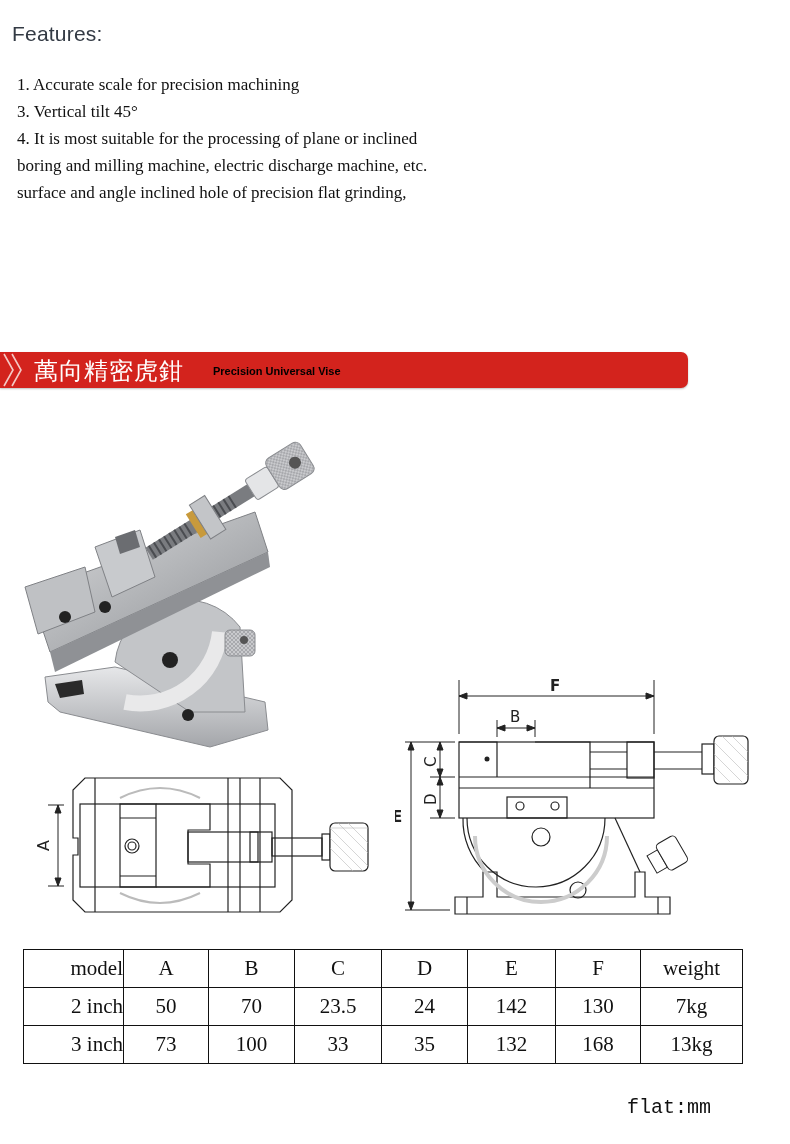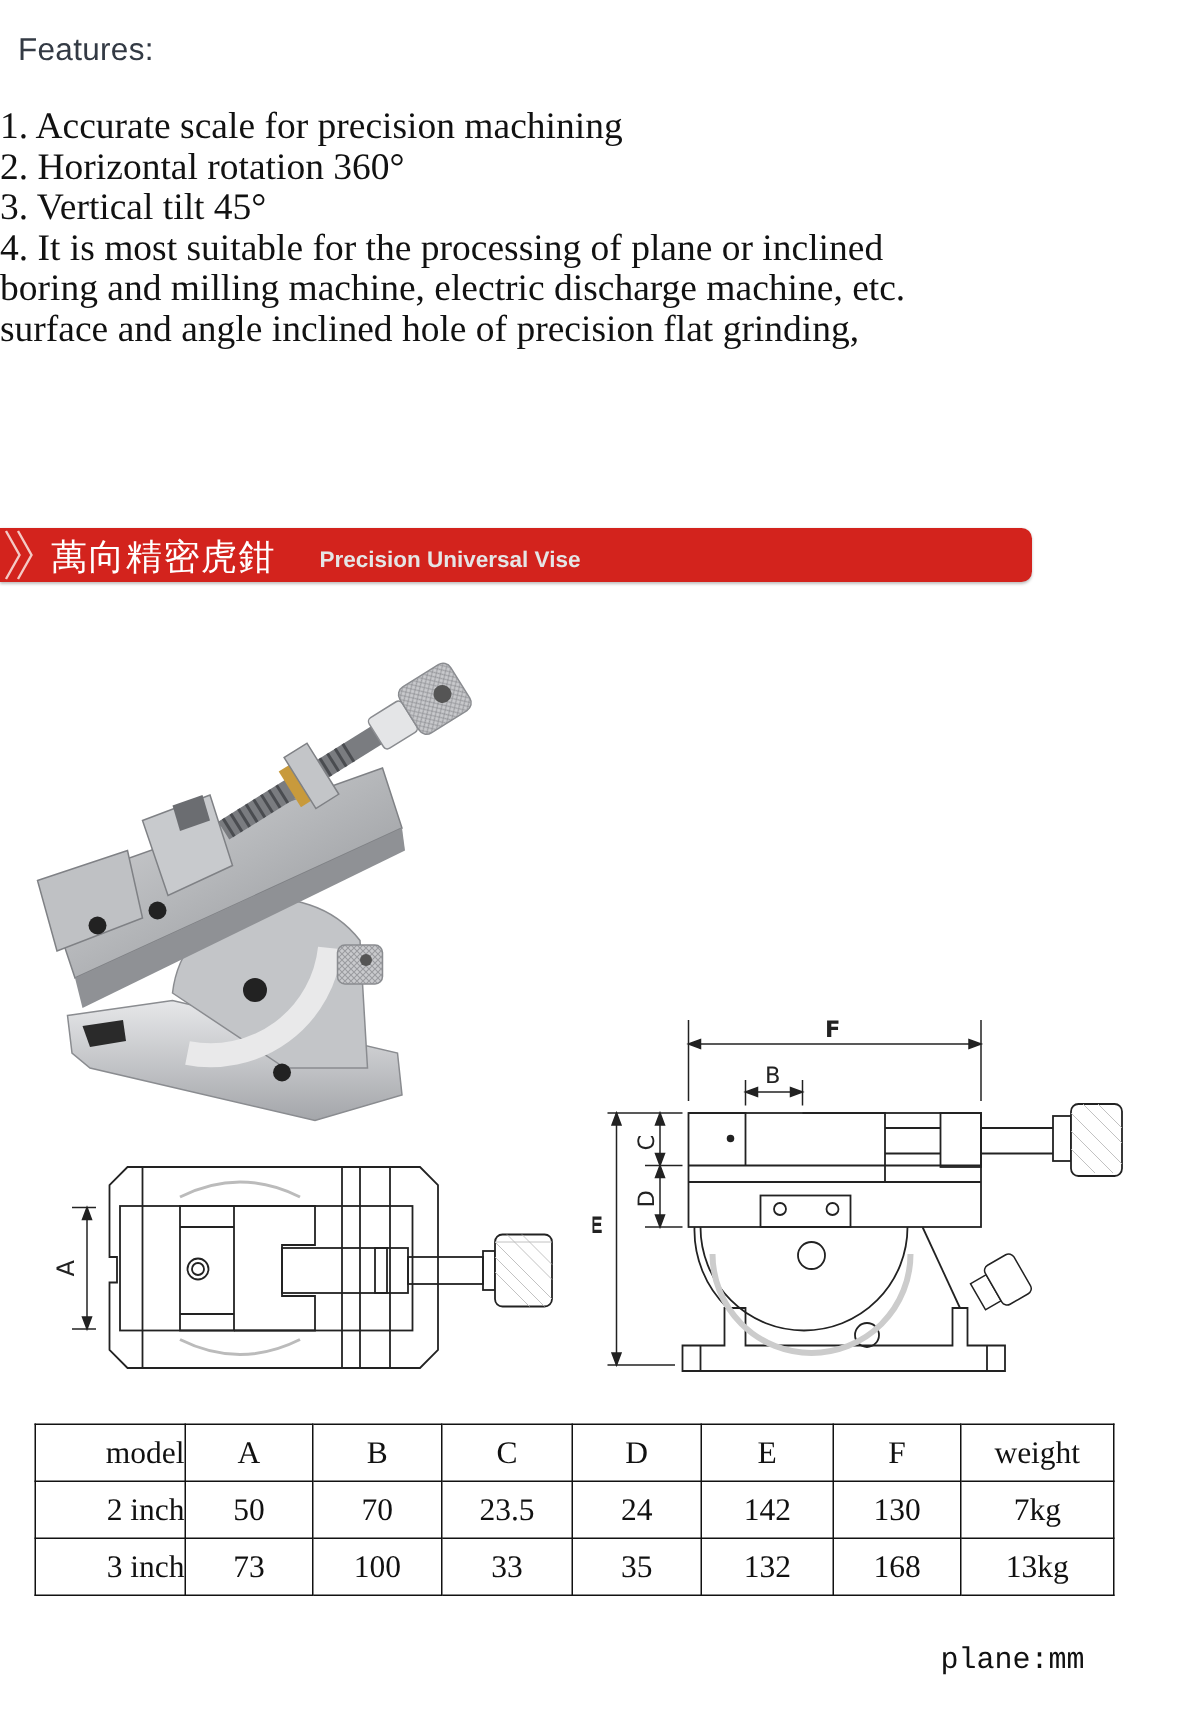--- a/index.html
+++ b/index.html
@@ -4,41 +4,41 @@
 <style>
   html, body { margin: 0; padding: 0; background: #ffffff; }
   body { width: 790px; height: 1144px; position: relative; overflow: hidden; }
 
   .features-title {
     position: absolute; left: 12px; top: 22px;
     font-family: "Liberation Sans", sans-serif; font-size: 21px;
     color: #333a44; letter-spacing: 0.2px;
   }
   .features-list {
-    position: absolute; left: 0; top: 71px; width: 600px;
-    font-family: "Liberation Serif", serif; font-size: 25px;
+    position: absolute; left: 17px; top: 71px; width: 600px;
+    font-family: "Liberation Serif", serif; font-size: 17px;
     line-height: 27px; color: #111;
   }
   .features-list div { white-space: nowrap; }
 
   .banner {
     position: absolute; left: 0; top: 352px; width: 688px; height: 36px;
     background: #d3231d; border-radius: 0 7px 7px 0;
     box-shadow: 0 1px 2px rgba(0,0,0,0.25);
   }
   .banner-chevrons { position: absolute; left: 0; top: 0; }
   .banner-cn {
     position: absolute; left: 34px; top: 3px;
     font-family: "DejaVu Sans", sans-serif; font-size: 24px; color: #fff;
     letter-spacing: 1px;
   }
   .banner-en {
     position: absolute; left: 213px; top: 13px;
     font-family: "Liberation Sans", sans-serif; font-weight: bold;
-    font-size: 15px; color: #e5e5e5;
+    font-size: 11px; color: #000000;
   }
 
   .photo { position: absolute; left: 20px; top: 412px; }
   .drawing-top { position: absolute; left: 30px; top: 768px; }
   .drawing-side { position: absolute; left: 395px; top: 672px; }
 
   table.spec {
     position: absolute; left: 23px; top: 949px;
     border-collapse: collapse;
     font-family: "Liberation Serif", serif; font-size: 21px; color: #111;
@@ -53,21 +53,20 @@
     font-family: "Liberation Mono", monospace; font-size: 20px; color: #111;
   }
 </style>
 </head>
 <body>
 
 <div class="features-title">Features:</div>
 
 <div class="features-list">
   <div>1. Accurate scale for precision machining</div>
-  <div>2. Horizontal rotation 360°</div>
   <div>3. Vertical tilt 45°</div>
   <div>4. It is most suitable for the processing of plane or inclined</div>
   <div>boring and milling machine, electric discharge machine, etc.</div>
   <div>surface and angle inclined hole of precision flat grinding,</div>
 </div>
 
 <div class="banner">
   <svg class="banner-chevrons" width="30" height="36" viewBox="0 0 30 36">
     <polyline points="4,2 13,18 4,34" fill="none" stroke="#f4c9c5" stroke-width="1.6"></polyline>
     <polyline points="12,2 21,18 12,34" fill="none" stroke="#f4c9c5" stroke-width="1.6"></polyline>
@@ -263,13 +262,13 @@
     <td>100</td>
     <td>33</td>
     <td>35</td>
     <td>132</td>
     <td>168</td>
     <td>13kg</td>
   </tr>
 </tbody>
   </table>
 
-<div class="unit">plane:mm</div>
+<div class="unit">flat:mm</div>
 
 </body></html>

